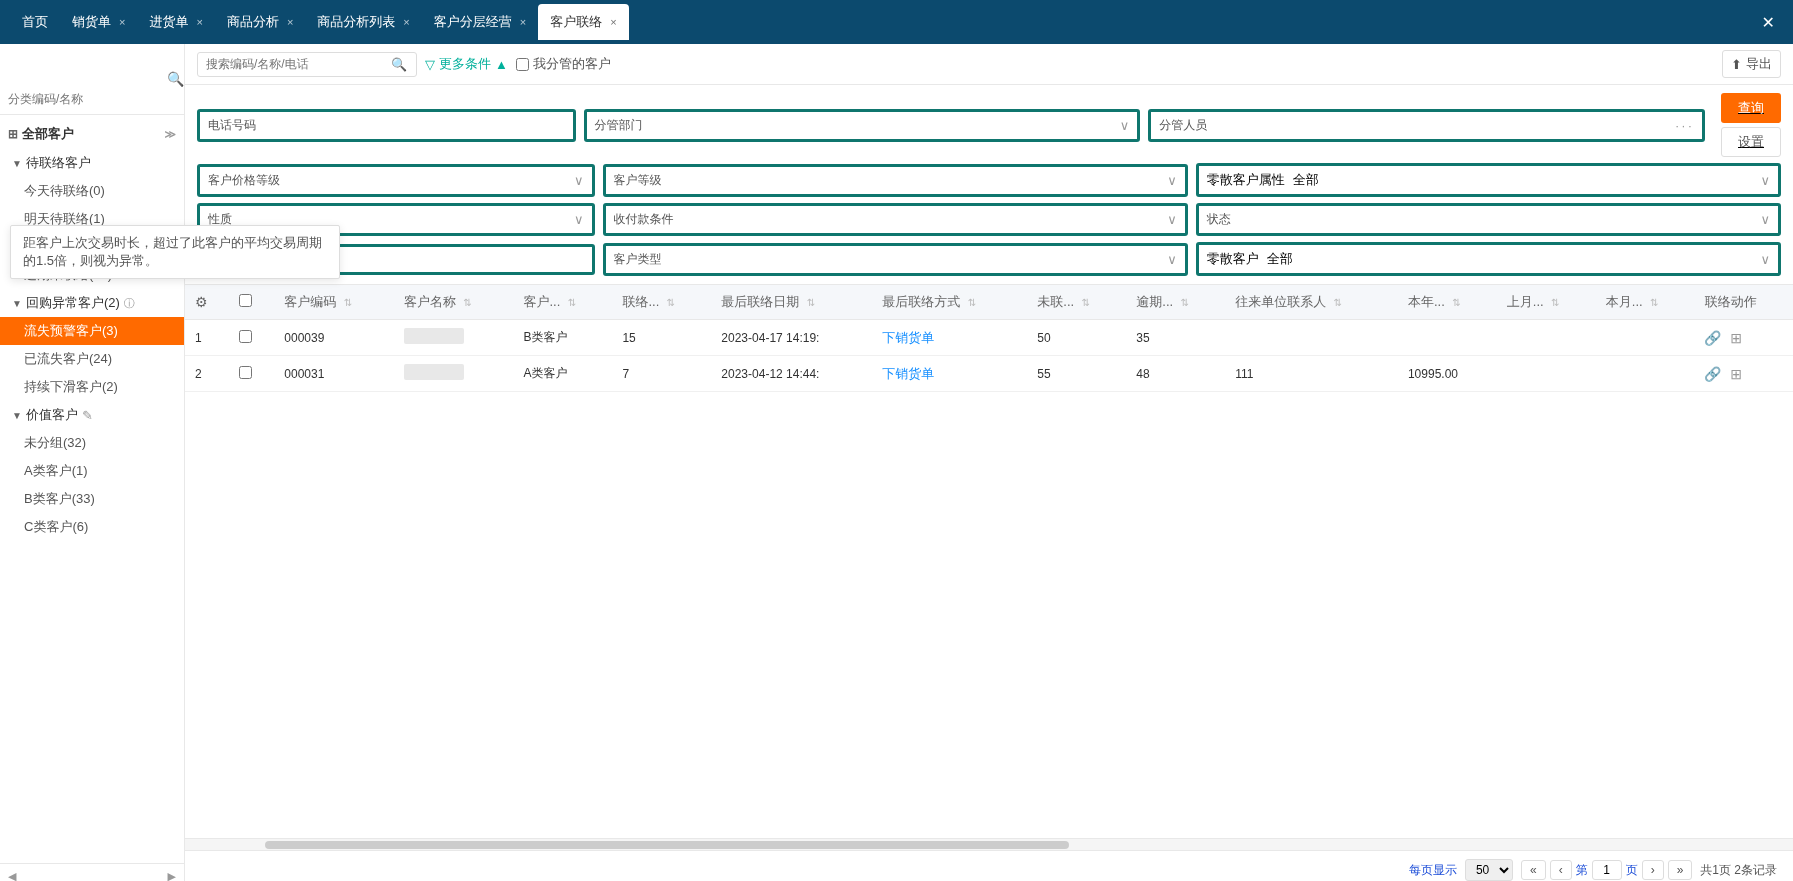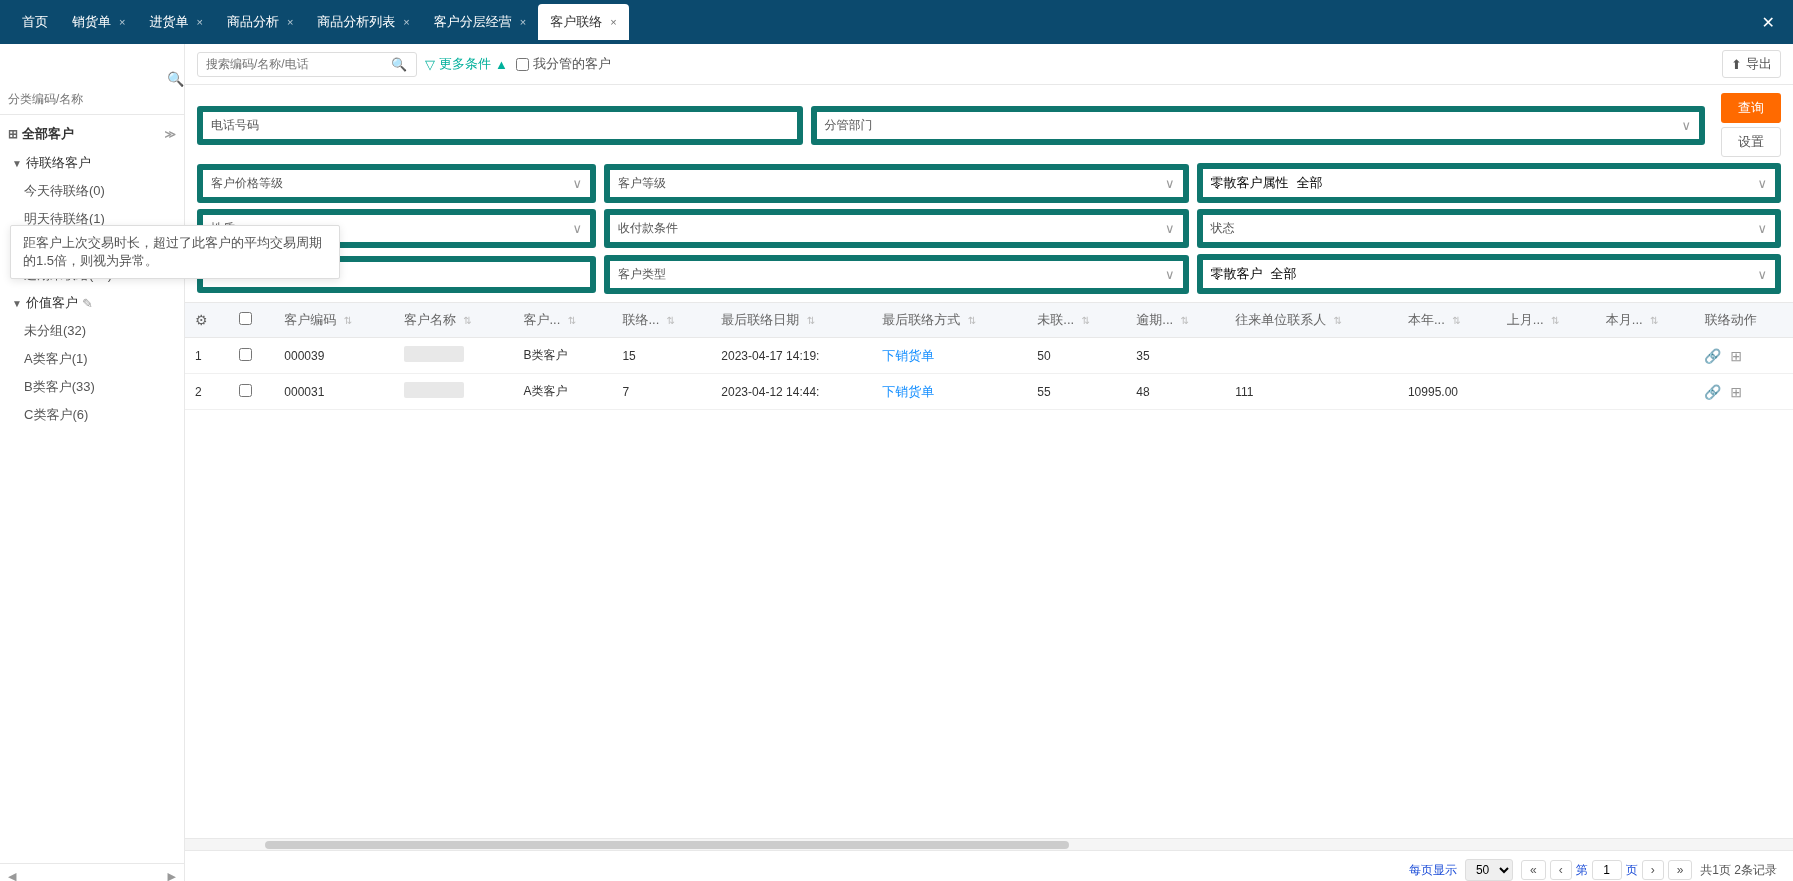--- a/index.html
+++ b/index.html
@@ -132,38 +132,38 @@
     .filter-area {
       background: white; padding: 8px 12px;
       border-bottom: 1px solid #e8e8e8;
     }
     .filter-row {
       display: flex; align-items: center; gap: 8px; margin-bottom: 6px;
     }
     .filter-row:last-child { margin-bottom: 0; }
     .filter-item {
       display: flex; align-items: center; gap: 4px;
-      border: 6px solid #0f766e; border-radius: 3px;
+      border: 3px solid #0f766e; border-radius: 3px;
       padding: 5px 8px; flex: 1; min-width: 0;
     }
     .filter-item label { color: #555; white-space: nowrap; font-size: 12px; }
     .filter-item .dropdown-arrow { margin-left: auto; color: #999; }
     .filter-item .dots { margin-left: auto; color: #999; letter-spacing: 2px; }
     .query-btn {
       background: #ff6a00; color: white; border: none;
       padding: 6px 16px; border-radius: 3px; cursor: pointer;
       font-size: 13px;
     }
     .settings-btn {
       background: white; color: #555; border: 1px solid #ddd;
       padding: 5px 16px; border-radius: 3px; cursor: pointer;
       font-size: 13px;
     }
     .filter-buttons {
-      display: flex; flex-direction: column; gap: 4px; margin-left: 8px;
+      display: flex; flex-direction: column; gap: 4px; margin-left: 8px; text-decoration: underline;
     }
 
     
     .table-wrapper {
       flex: 1; overflow: auto; background: white;
     }
     .data-table {
       width: 100%; border-collapse: collapse; min-width: 1200px;
     }
     .data-table th {
@@ -283,20 +283,36 @@
           <span>明天待联络(1)</span>
         </div>
         <div class="tree-item">
           <span>近7天待联络(0)</span>
         </div>
         <div class="tree-item">
           <span>逾期未联络(30)</span>
         </div>
       </div>
 
+      <div class="tree-group">
+        <div class="tree-group-title">
+          <span class="arrow">▼</span>
+          <span>回购异常客户(2)</span>
+          <span style="margin-left:4px;color:#999;font-size:11px;">ⓘ</span>
+        </div>
+        <div class="tree-item active" style="background:#ff6a00;color:white;">
+          <span>流失预警客户(3)</span>
+        </div>
+        <div class="tree-item">
+          <span>已流失客户(24)</span>
+        </div>
+        <div class="tree-item">
+          <span>持续下滑客户(2)</span>
+        </div>
+      </div>
 
       <div class="tree-group">
         <div class="tree-section-title">
           <span class="arrow">▼</span>
           <span>价值客户</span>
           <span style="margin-left:4px;color:#999;">✎</span>
         </div>
         <div class="tree-item">
           <span>未分组(32)</span>
         </div>
@@ -344,20 +360,24 @@
 
     <div class="filter-area">
 
       <div class="filter-row">
         <div class="filter-item" style="flex:2;">
           <label>电话号码</label>
         </div>
         <div class="filter-item" style="flex:3;">
           <label>分管部门</label>
           <span class="dropdown-arrow">∨</span>
+        </div>
+        <div class="filter-item" style="flex:3;">
+          <label>分管人员</label>
+          <span class="dots">···</span>
         </div>
         <div class="filter-buttons">
           <button class="query-btn">查询</button>
           <button class="settings-btn">设置</button>
         </div>
       </div>
 
       <div class="filter-row">
         <div class="filter-item" style="flex:2;">
           <label>客户价格等级</label>

